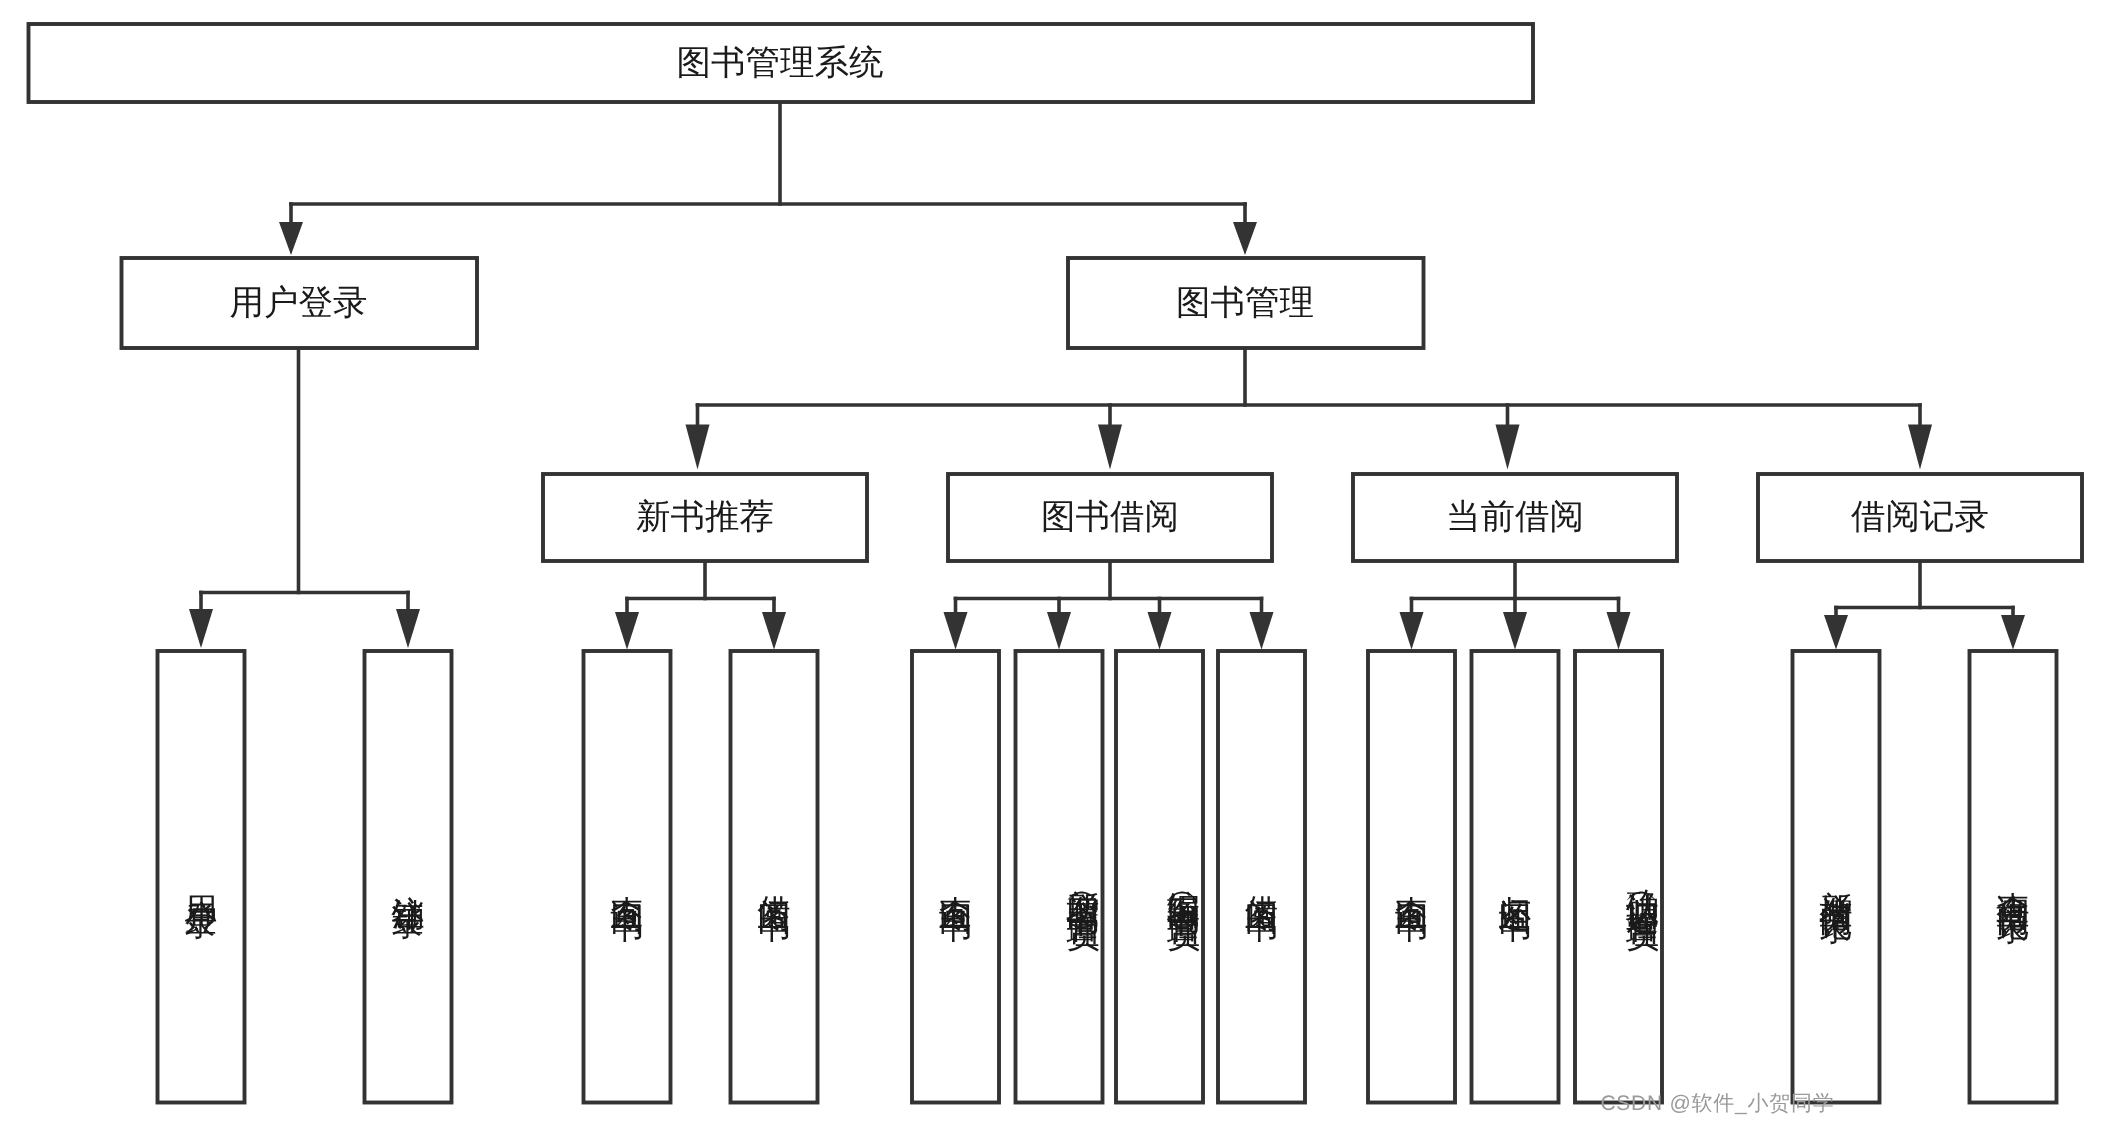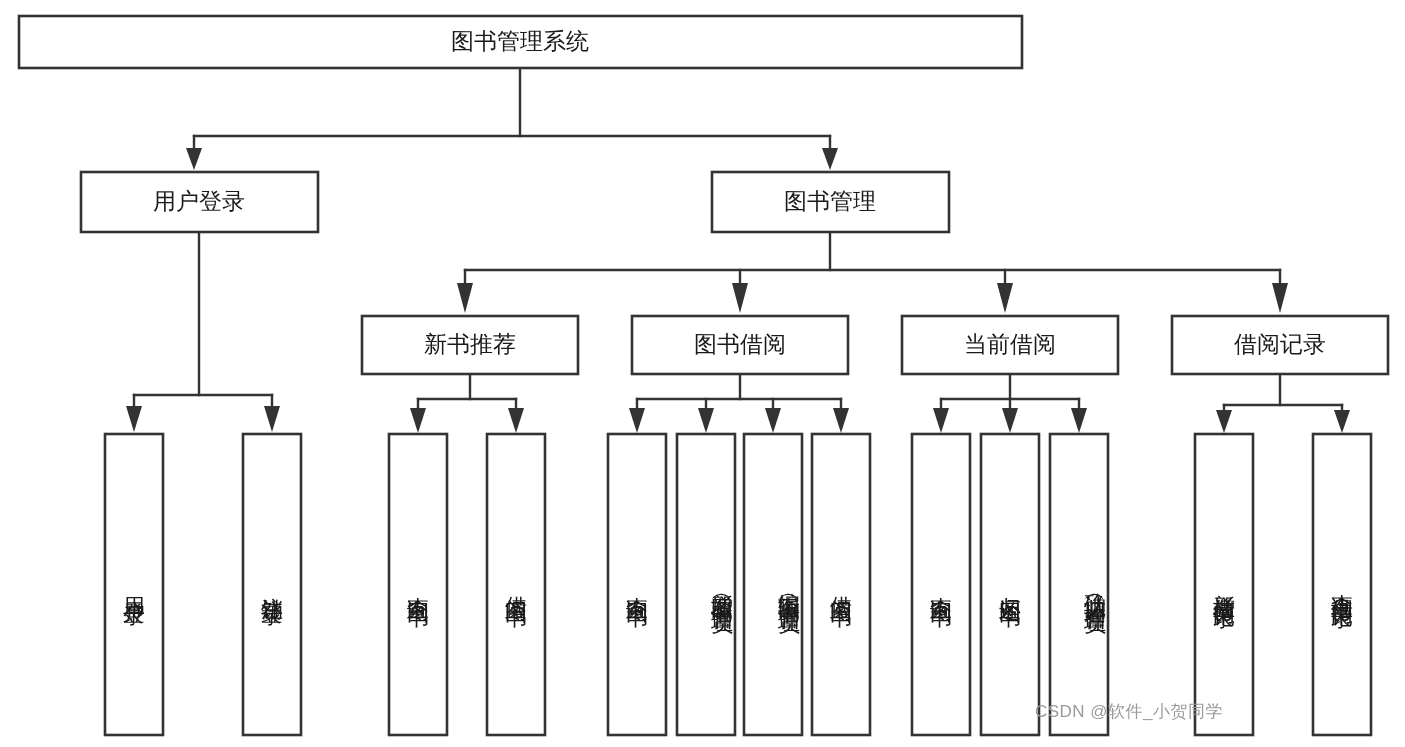--- a/index.html
+++ b/index.html
@@ -64,23 +64,23 @@
     justify-content: center;
     white-space: nowrap;
     pointer-events: none;
   }
   .leaf-label.center {
     align-items: center;
   }
   .watermark {
     position: absolute;
     right: 8px;
-    bottom: 24px;
-    font-family: "Liberation Sans", "DejaVu Sans", sans-serif;
-    font-size: 17px;
+    bottom: 2px;
+    font-family: "Liberation Sans", "DejaVu Sans", sans-serif;
+    font-size: 14px;
     color: #9a9a9a;
     letter-spacing: 0.5px;
     white-space: nowrap;
   }
 </style>
 </head>
 <body>
 
 <div id="diagram-root">
 

